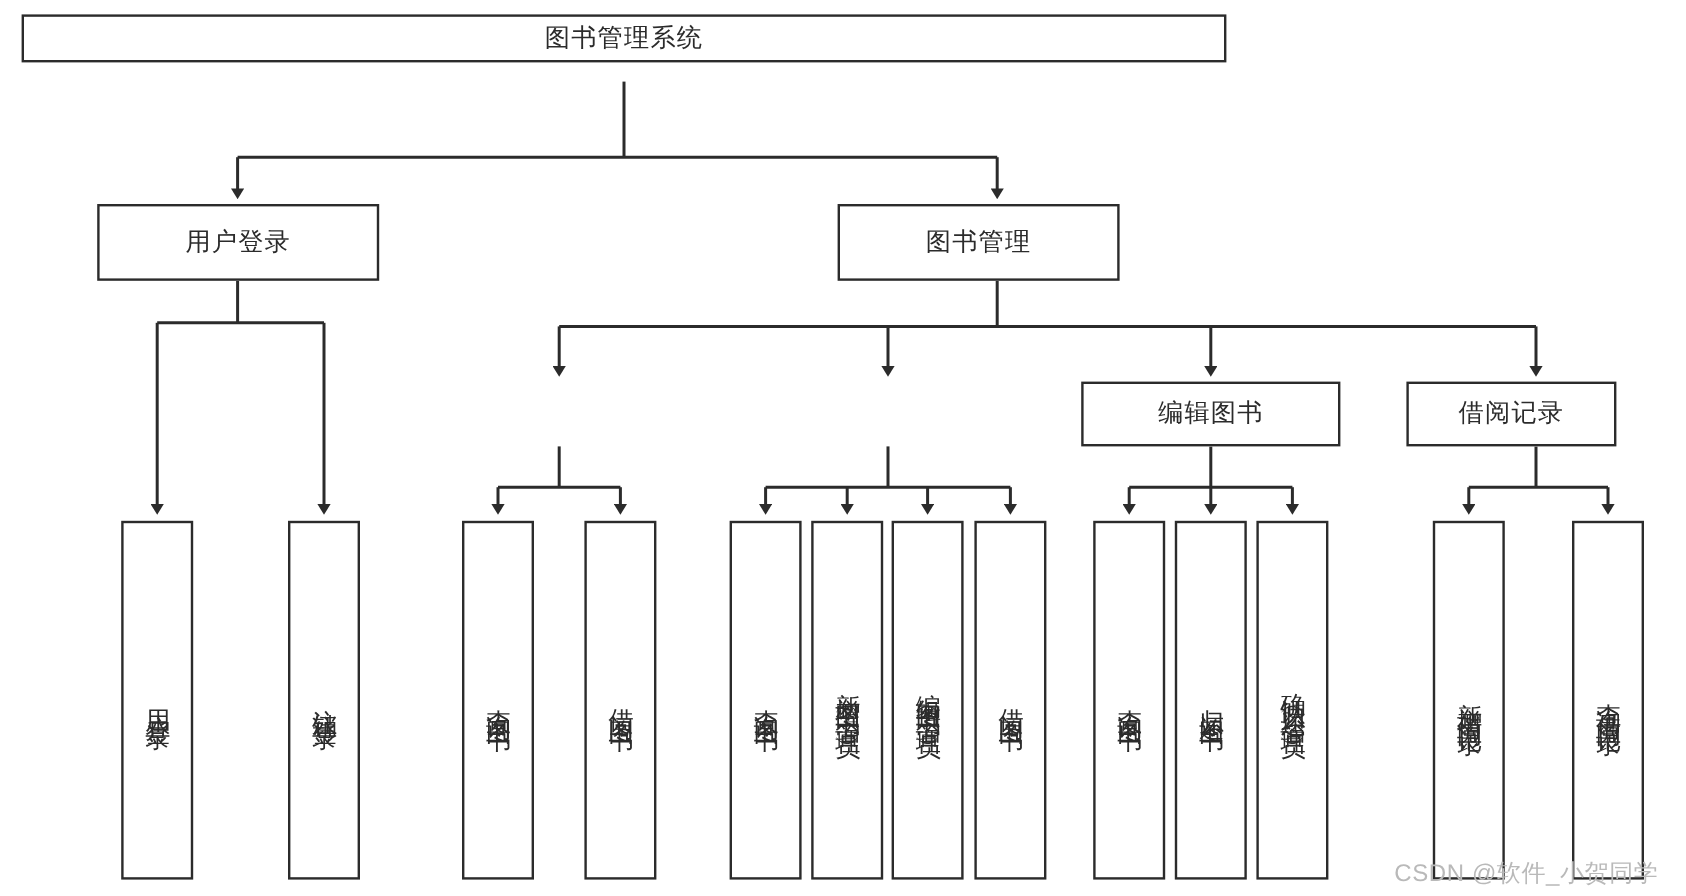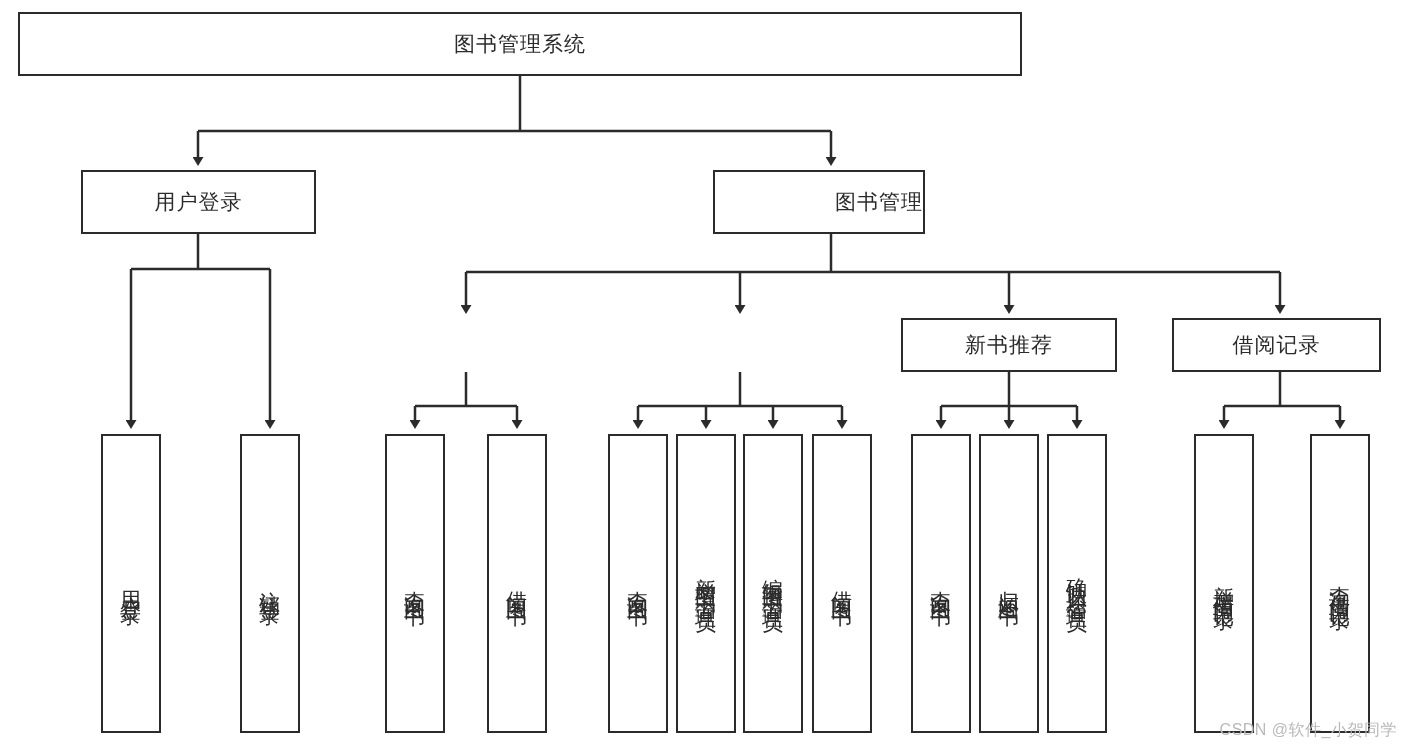--- a/index.html
+++ b/index.html
@@ -16,22 +16,22 @@
     color:#2b2b2b;
   }
   .node.h{font-size:21px;letter-spacing:1px;line-height:1.2;}
   .node.v{
     writing-mode:vertical-rl;text-orientation:upright;
     font-size:21px;letter-spacing:5px;line-height:1.2;
     padding:4px 0;white-space:nowrap;
   }
   .node.v .vtext{writing-mode:vertical-rl;text-orientation:upright;}
   #watermark{
-    position:absolute;right:8px;bottom:6px;
-    font-size:16px;color:#b9b9b9;white-space:nowrap;
+    position:absolute;right:23px;bottom:6px;
+    font-size:20px;color:#b9b9b9;white-space:nowrap;
     letter-spacing:0.5px;
   }
 </style>
 </head>
 <body>
 
 <div id="diagram-root">
 
   <svg id="connectors" viewBox="0 0 1405 747" xmlns="http://www.w3.org/2000/svg">
     <defs>
@@ -76,35 +76,35 @@
       <path d="M1009,406 L1009,421" marker-end="url(#arrow)"></path>
       <path d="M1077,406 L1077,421" marker-end="url(#arrow)"></path>
 
       <path d="M1280,372 L1280,406"></path>
       <path d="M1224,406 L1340,406"></path>
       <path d="M1224,406 L1224,421" marker-end="url(#arrow)"></path>
       <path d="M1340,406 L1340,421" marker-end="url(#arrow)"></path>
     </g>
   </svg>
 
-  <div class="node h" style="left:18px;top:12px;width:1004px;height:64px;">
+  <div class="node h" style="left:18px;top:12px;width:1004px;height:40px;">
     <span>图书管理系统</span>
   </div>
 
   <div class="node h" style="left:81px;top:170px;width:235px;height:64px;">
     <span>用户登录</span>
   </div>
-  <div class="node h" style="left:713px;top:170px;width:212px;height:64px;justify-content:flex-end;">
+  <div class="node h" style="left:698px;top:170px;width:235px;height:64px;">
     <span>图书管理</span>
   </div>
 
   <div class="node h" style="left:901px;top:318px;width:216px;height:54px;">
-    <span>新书推荐</span>
+    <span>编辑图书</span>
   </div>
-  <div class="node h" style="left:1172px;top:318px;width:209px;height:54px;">
+  <div class="node h" style="left:1172px;top:318px;width:175px;height:54px;">
     <span>借阅记录</span>
   </div>
 
   <div class="node v" style="left:101px;top:434px;width:60px;height:299px;">
     <span class="vtext">用户登录</span>
   </div>
   <div class="node v" style="left:240px;top:434px;width:60px;height:299px;">
     <span class="vtext">注销登录</span>
   </div>
 

